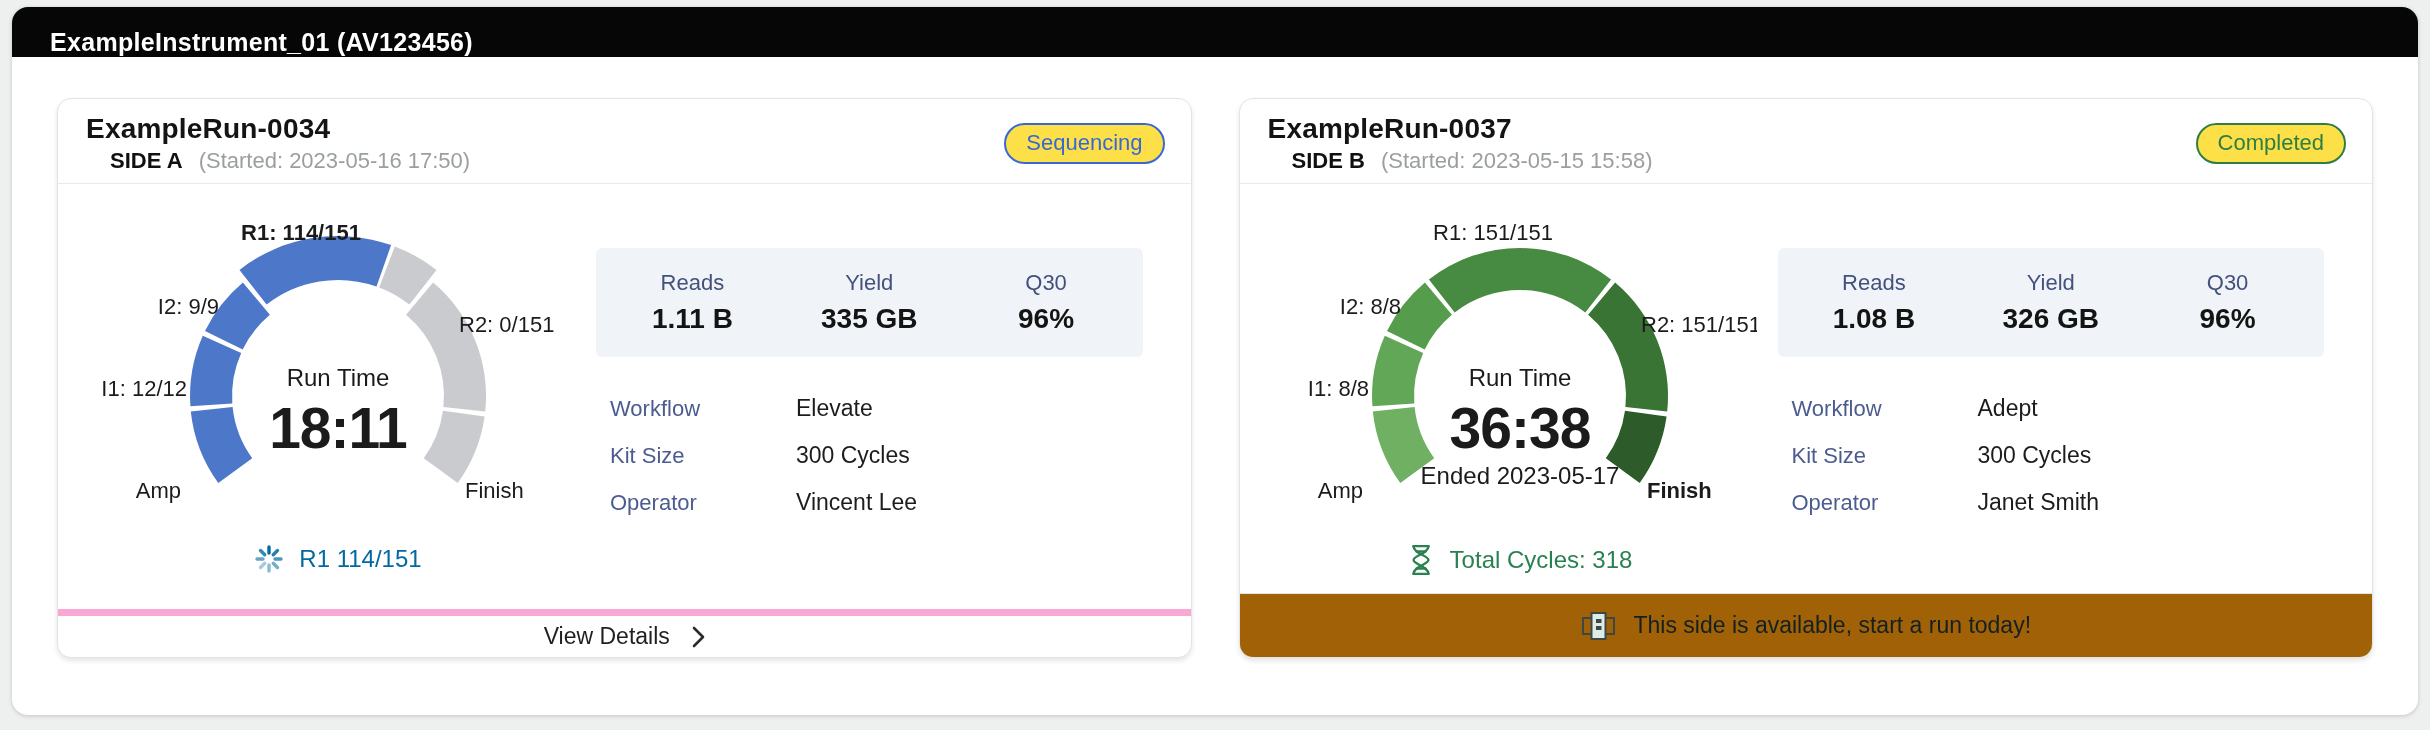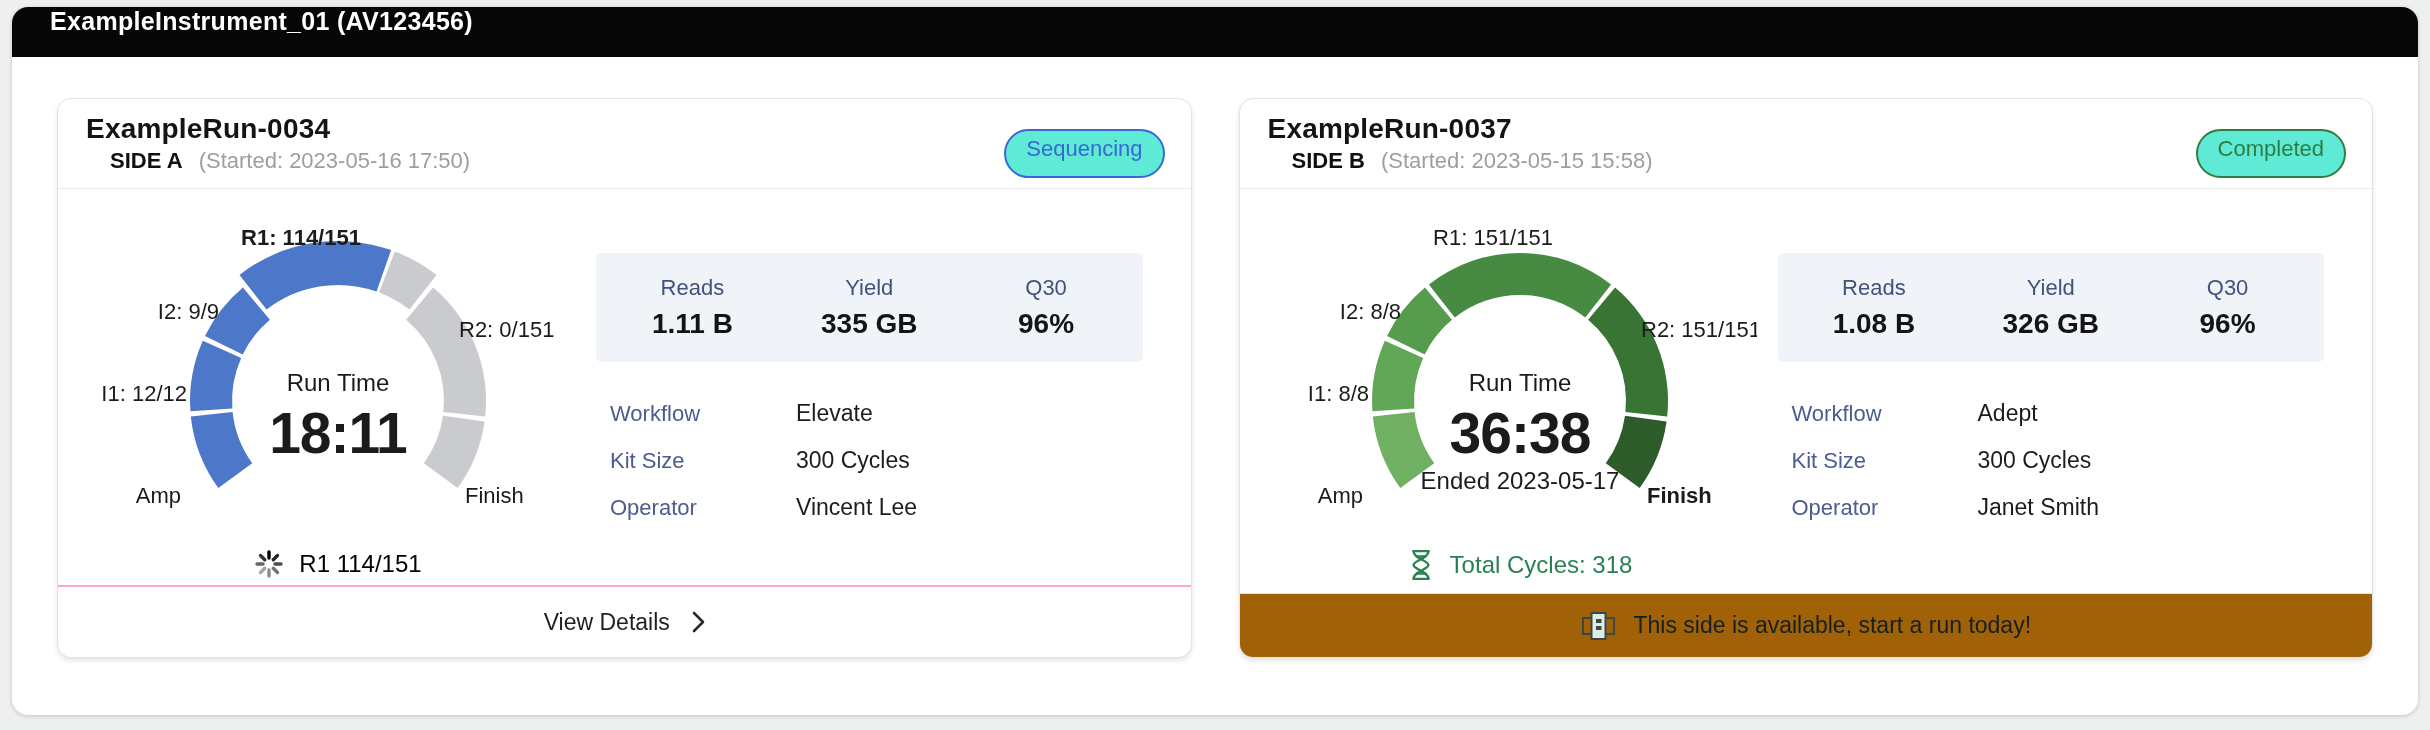--- a/index.html
+++ b/index.html
@@ -14,21 +14,21 @@
     margin:7px 12px 0;
     height:708px;
     background:#ffffff;
     border-radius:16px;
     box-shadow:0 1px 4px rgba(0,0,0,.18);
   }
   .instrument-bar {
     height:50px;
     background:#060606;
     border-radius:16px 16px 0 0;
-    display:flex; align-items:flex-start;
+    display:flex; align-items:flex-end;
     padding:0 38px;
     color:#ffffff;
     font-size:25px; font-weight:700; letter-spacing:.3px;
   }
   .cards-row {
     display:flex; gap:47px;
     padding:41px 45px 0;
   }
   .card {
     flex:1; height:560px;
@@ -42,26 +42,26 @@
   .card-header {
     padding:14px 26px 10px 28px;
     border-bottom:1px solid #e9ebea;
     display:flex; justify-content:space-between; align-items:flex-start;
   }
   .run-name { font-size:28px; font-weight:700; color:#141414; line-height:32px; letter-spacing:.2px; }
   .run-sub { margin-top:3px; font-size:22px; line-height:25px; }
   .side-label { font-weight:700; color:#101010;margin-left:24px; }
   .started-label { color:#9aa09f; margin-left:10px; }
   .status-badge {
-    margin-top:16px;
+    margin-top:10px;
     border:2px solid currentColor;
     border-radius:999px;
-    padding:5px 20px 14px;
+    padding:5px 20px 6px;
     font-size:22px;
-    background:#5eead4;
+    background:#fde047;
     white-space:nowrap;
   }
   .card-body { flex:1; display:flex; padding:22px 26px 0 30px; }
   .gauge-col { width:500px; display:flex; flex-direction:column; align-items:center; }
   svg.gauge { width:474px; height:334px; }
   svg.gauge text { fill:#1b1b1b; }
   .seg-label   { font-size:22px; }
   .center-label{ font-size:24px; fill:#222; }
   .center-value{ font-size:57px; font-weight:700; fill:#0a0a0a; letter-spacing:-1px; }
   .center-sub  { font-size:24px; fill:#1d1d1d; }
@@ -72,22 +72,22 @@
     display:flex; padding:22px 8px;
   }
   .metric { flex:1; text-align:center; }
   .metric-label { color:#43517d; font-size:22px; }
   .metric-value { margin-top:7px; color:#141414; font-size:28px; font-weight:700; }
   .details { margin-top:38px; padding-left:14px; }
   .detail-row { display:flex; align-items:baseline; margin-bottom:20px; font-size:23px; }
   .detail-label { width:186px; color:#4d5c90; font-size:22px; }
   .detail-value { color:#1c1c1c; }
   .card-footer-link {
-    border-top:2px solid #f9a8d4;
-    height:72px; display:flex; align-items:center; justify-content:center; gap:22px;
+    border-top:7px solid #f9a8d4;
+    height:48px; display:flex; align-items:center; justify-content:center; gap:22px;
     font-size:23px; color:#1f1f1f; cursor:pointer;
   }
   .card-footer-banner {
     border-top:1px solid #e0e8e5;
     height:64px; display:flex; align-items:center; justify-content:center; gap:16px;
     font-size:23px; color:#152020;
   }
   .spinner-icon, .dna-icon { display:block; }
 </style>
 </head>
@@ -125,21 +125,21 @@
             <text class="seg-label" x="80" y="292" text-anchor="end" style="font-weight: 400;">Amp</text>
             <text class="seg-label" x="86" y="190" text-anchor="end" style="font-weight: 400;">I1: 12/12</text>
             <text class="seg-label" x="118" y="108" text-anchor="end" style="font-weight: 400;">I2: 9/9</text>
             <text class="seg-label" x="200" y="34" text-anchor="middle" style="font-weight: 700;">R1: 114/151</text>
             <text class="seg-label" x="358" y="126" text-anchor="start" style="font-weight: 400;">R2: 0/151</text>
             <text class="seg-label" x="364" y="292" text-anchor="start" style="font-weight: 400;">Finish</text>
             <text class="center-label" x="237" y="180" text-anchor="middle">Run Time</text>
             <text class="center-value" x="237" y="242" text-anchor="middle">18:11</text>
             <text class="center-sub" x="237" y="278" text-anchor="middle"></text>
           </svg>
-          <div class="status-line" style="color: #000000;">
+          <div class="status-line" style="color: #0369a1;">
             <svg class="spinner-icon" width="30" height="30" viewBox="0 0 30 30">
               <g stroke="currentColor" stroke-width="3.4" stroke-linecap="round">
                 <line x1="15" y1="3" x2="15" y2="9" opacity="1"></line>
                 <line x1="15" y1="3" x2="15" y2="9" opacity=".85" transform="rotate(45 15 15)"></line>
                 <line x1="15" y1="3" x2="15" y2="9" opacity=".7" transform="rotate(90 15 15)"></line>
                 <line x1="15" y1="3" x2="15" y2="9" opacity=".55" transform="rotate(135 15 15)"></line>
                 <line x1="15" y1="3" x2="15" y2="9" opacity=".45" transform="rotate(180 15 15)"></line>
                 <line x1="15" y1="3" x2="15" y2="9" opacity=".35" transform="rotate(225 15 15)"></line>
                 <line x1="15" y1="3" x2="15" y2="9" opacity=".6" transform="rotate(270 15 15)"></line>
                 <line x1="15" y1="3" x2="15" y2="9" opacity=".8" transform="rotate(315 15 15)"></line>

